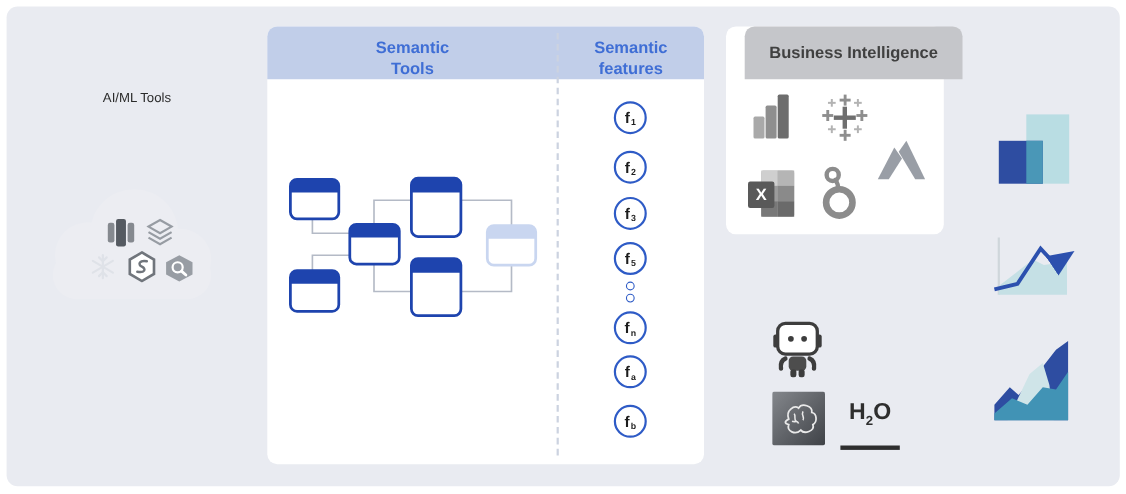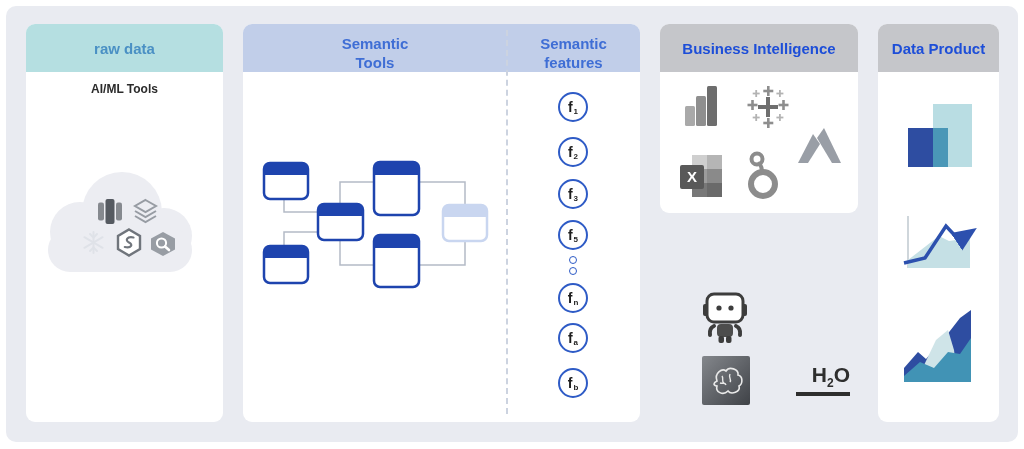--- a/index.html
+++ b/index.html
@@ -5,48 +5,43 @@
   html,body{margin:0;padding:0;background:#ffffff;}
   .stage{position:relative;width:1024px;height:449px;background:#ffffff;overflow:hidden;
          font-family:"Liberation Sans",sans-serif;}
   .canvas{position:absolute;left:6px;top:6px;width:1012px;height:436px;background:#e9ebf1;border-radius:10px;}
   .panel{position:absolute;background:#ffffff;border-radius:9px;}
   .panel-header{position:absolute;left:0;top:0;width:100%;height:48px;border-radius:9px 9px 0 0;
                 display:flex;align-items:center;justify-content:center;
                 font-size:15px;font-weight:600;}
   .hdr-teal{background:#b5dfe1;color:#4a90c4;}
   .hdr-blue{background:#c1cee9;color:#3f6ed5;}
-  .hdr-gray{background:#c5c6ca;color:#1d4ed8;}
+  .hdr-gray{background:#c5c6ca;color:#404040;margin-left:17px;}
   .two-line{display:flex;flex-direction:column;align-items:center;justify-content:flex-end;
             line-height:19px;font-size:15px;font-weight:600;color:#3f6ed5;height:48px;position:absolute;top:0;}
   .subtitle{position:absolute;left:26px;top:82px;width:197px;text-align:center;
-            font-size:12px;font-weight:700;color:#2b2b2b;}
+            font-size:12px;font-weight:400;color:#2b2b2b;}
   .abs{position:absolute;}
   .dashline{position:absolute;left:506px;top:30px;height:384px;width:0;border-left:2px dashed #ccd3e0;}
   .fcircle{position:absolute;left:558px;width:30px;height:30px;border:2px solid #2e5bc6;border-radius:50%;
            background:#fff;box-sizing:border-box;display:flex;align-items:center;justify-content:center;}
   .fsym{font-size:14px;font-weight:bold;color:#1d1d1d;}
   .fsub{font-size:8px;font-weight:bold;color:#1d1d1d;margin-top:9px;margin-left:1px;}
   .fdot{position:absolute;left:569px;width:8px;height:8px;border:1.5px solid #2e5bc6;border-radius:50%;
         background:#fff;box-sizing:border-box;}
-  .h2o{position:absolute;left:796px;top:363px;width:54px;text-align:right;font-size:21px;font-weight:800;
-       color:#2e2e2e;border-bottom:4px solid #2e2e2e;padding-bottom:2px;}
+  .h2o{position:absolute;left:764px;top:363px;width:54px;text-align:center;font-size:21px;font-weight:800;
+       color:#2e2e2e;border-bottom:4px solid #2e2e2e;padding-bottom:16px;}
   .h2o sub{font-size:12px;font-weight:800;}
 </style>
 </head>
 <body>
 
 <div class="stage">
   <div class="canvas"></div>
 
-  <div class="panel" style="left:26px;top:24px;width:197px;height:398px;">
-    <div class="panel-header hdr-teal">
-      <span>raw data</span>
-    </div>
-  </div>
   <div class="subtitle">AI/ML Tools</div>
 
   <svg class="abs" style="left:38px;top:170px;" width="160" height="103" viewBox="0 0 160 103">
     <circle cx="42" cy="62" r="30" fill="#ecedf2"></circle>
     <circle cx="84" cy="42" r="40" fill="#ecedf2"></circle>
     <circle cx="126" cy="66" r="28" fill="#ecedf2"></circle>
     <rect x="10" y="58" width="144" height="44" rx="22" fill="#ecedf2"></rect>
   </svg>
 
   <svg class="abs" style="left:97px;top:198px;" width="26" height="27" viewBox="0 0 26 27">
@@ -232,25 +227,20 @@
         <stop offset="0" stop-color="#84878c"></stop>
           <stop offset="1" stop-color="#3f4247"></stop>
       </linearGradient>
     </defs>
     <rect x="0" y="0" width="48" height="49" rx="2" fill="url(#gradGray)"></rect>
     <path d="M15,25 C12,17 20,12 24,15 C27,10 37,13 36,19 C41,20 41,28 37,30 C39,36 29,39 26,35 C21,40 13,36 15,30 C11,29 11,27 15,25 Z" fill="none" stroke="#e9e9e9" stroke-width="1.6"></path>
     <path d="M20,20 c2,3 -1,5 2,7 M28,18 c-2,4 2,5 0,8 M18,27 c3,1 5,-1 6,2" fill="none" stroke="#e9e9e9" stroke-width="1.4"></path>
   </svg>
   <div class="h2o"><span>H</span><sub>2</sub><span>O</span></div>
 
-  <div class="panel" style="left:878px;top:24px;width:121px;height:398px;">
-    <div class="panel-header hdr-gray">
-      <span>Data Product</span>
-    </div>
-  </div>
   <svg class="abs" style="left:902px;top:100px;" width="72" height="70" viewBox="0 0 72 70">
     <rect x="31" y="4" width="39" height="63" fill="#b9dde3"></rect>
     <rect x="6" y="28" width="40" height="39" fill="#2e4da1"></rect>
     <rect x="31" y="28" width="15" height="39" fill="#4a97b7"></rect>
   </svg>
   <svg class="abs" style="left:899px;top:210px;" width="80" height="62" viewBox="0 0 80 62">
     <defs>
       <marker id="arrowhead" markerWidth="8" markerHeight="8" refX="5" refY="3" orient="auto">
         <path d="M0,0 L7,3 L0,6 Z" fill="#2c50ae"></path>
       </marker>

